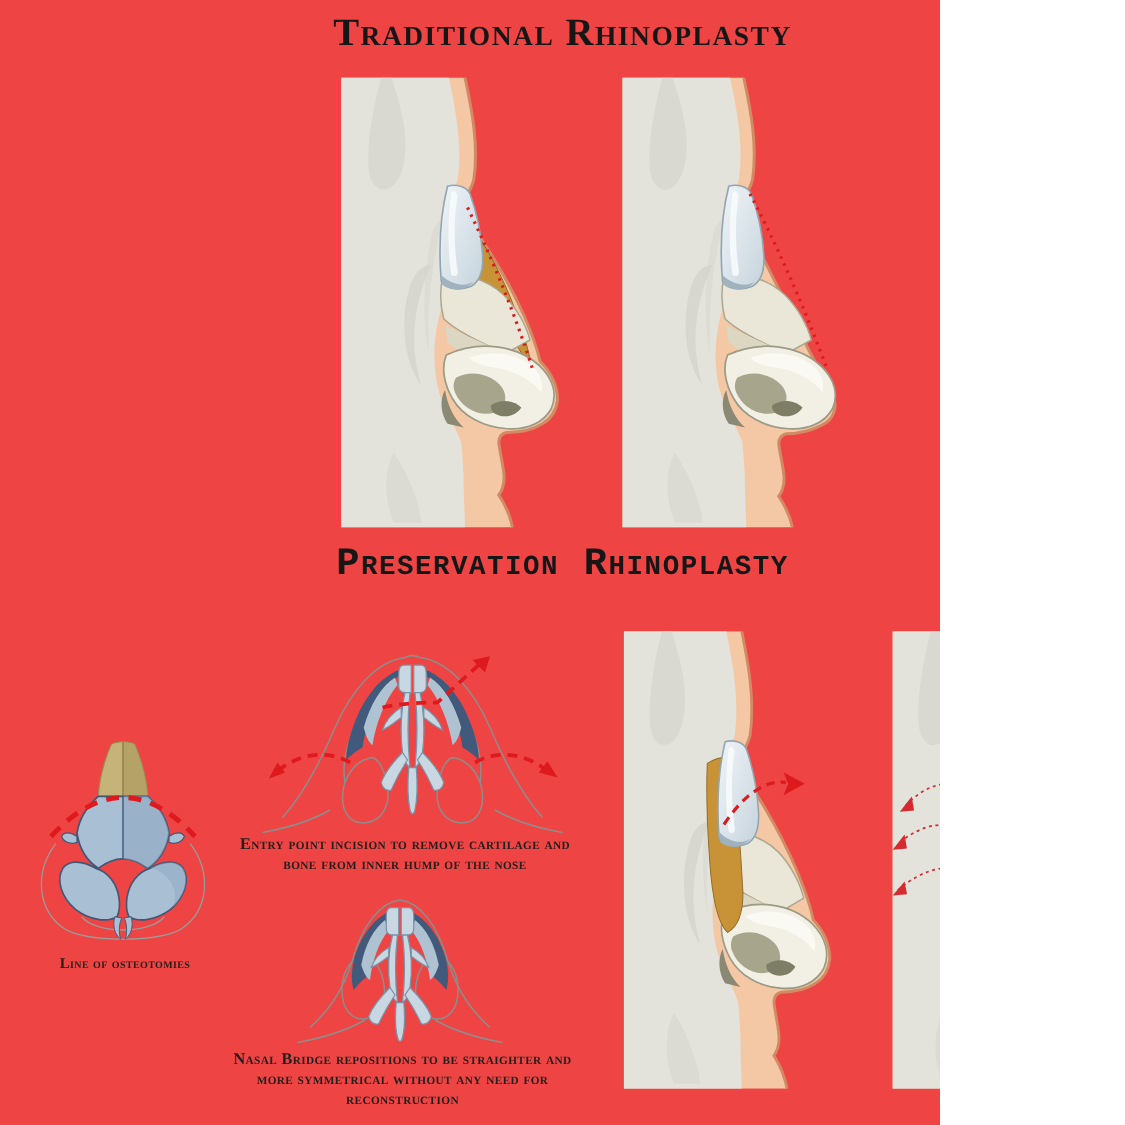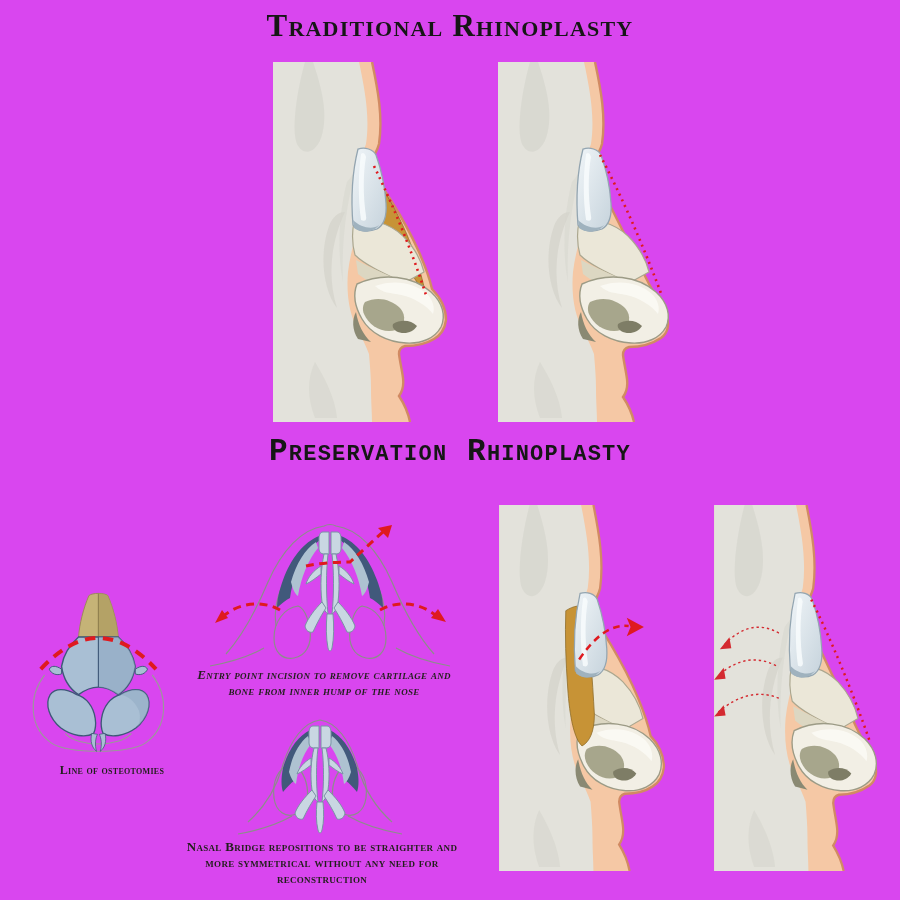--- a/index.html
+++ b/index.html
@@ -1,27 +1,27 @@
 <!DOCTYPE html>
 <html><head>
 <meta charset="utf-8">
 <style>
   html,body{margin:0;padding:0;background:#ffffff;}
-  .canvas{position:relative;width:900px;height:900px;background:#d946ef;overflow:hidden;
+  .canvas{position:relative;width:752px;height:900px;background:#ef4444;overflow:hidden;
           font-family:"Liberation Serif", serif;}
   .section-title{position:absolute;left:0;width:900px;text-align:center;
           font-weight:700;font-size:31px;letter-spacing:1.2px;color:#161616;
           font-variant:small-caps;line-height:1.15;}
   #title-traditional{top:8px;}
   #title-preservation{top:434px;font-family:Liberation Mono, monospace;}
   .fig{position:absolute;}
   .caption{position:absolute;text-align:center;font-weight:700;font-variant:small-caps;
           color:#221f1c;font-size:13px;line-height:1.22;letter-spacing:.3px;}
-  #cap-osteotomies{left:20px;top:763px;width:184px;font-size:12px;}
-  #cap-entry{left:188px;top:667px;width:272px;font-style:italic;}
+  #cap-osteotomies{left:8px;top:763px;width:184px;font-size:12px;}
+  #cap-entry{left:188px;top:667px;width:272px;}
   #cap-bridge{left:172px;top:839px;width:300px;}
   svg{display:block;}
 </style>
 </head>
 <body>
 
 <div class="canvas">
 
   <svg width="0" height="0" style="position:absolute" aria-hidden="true">
     <defs>

